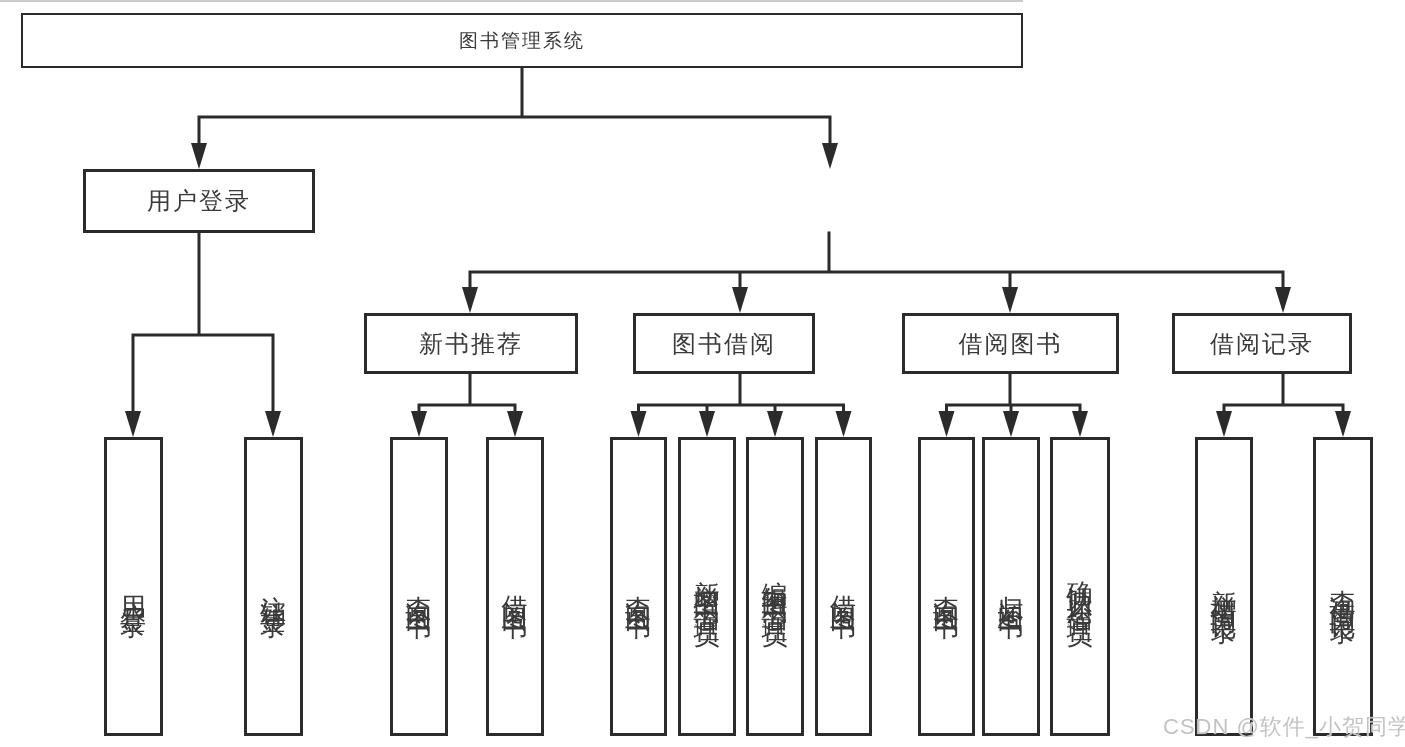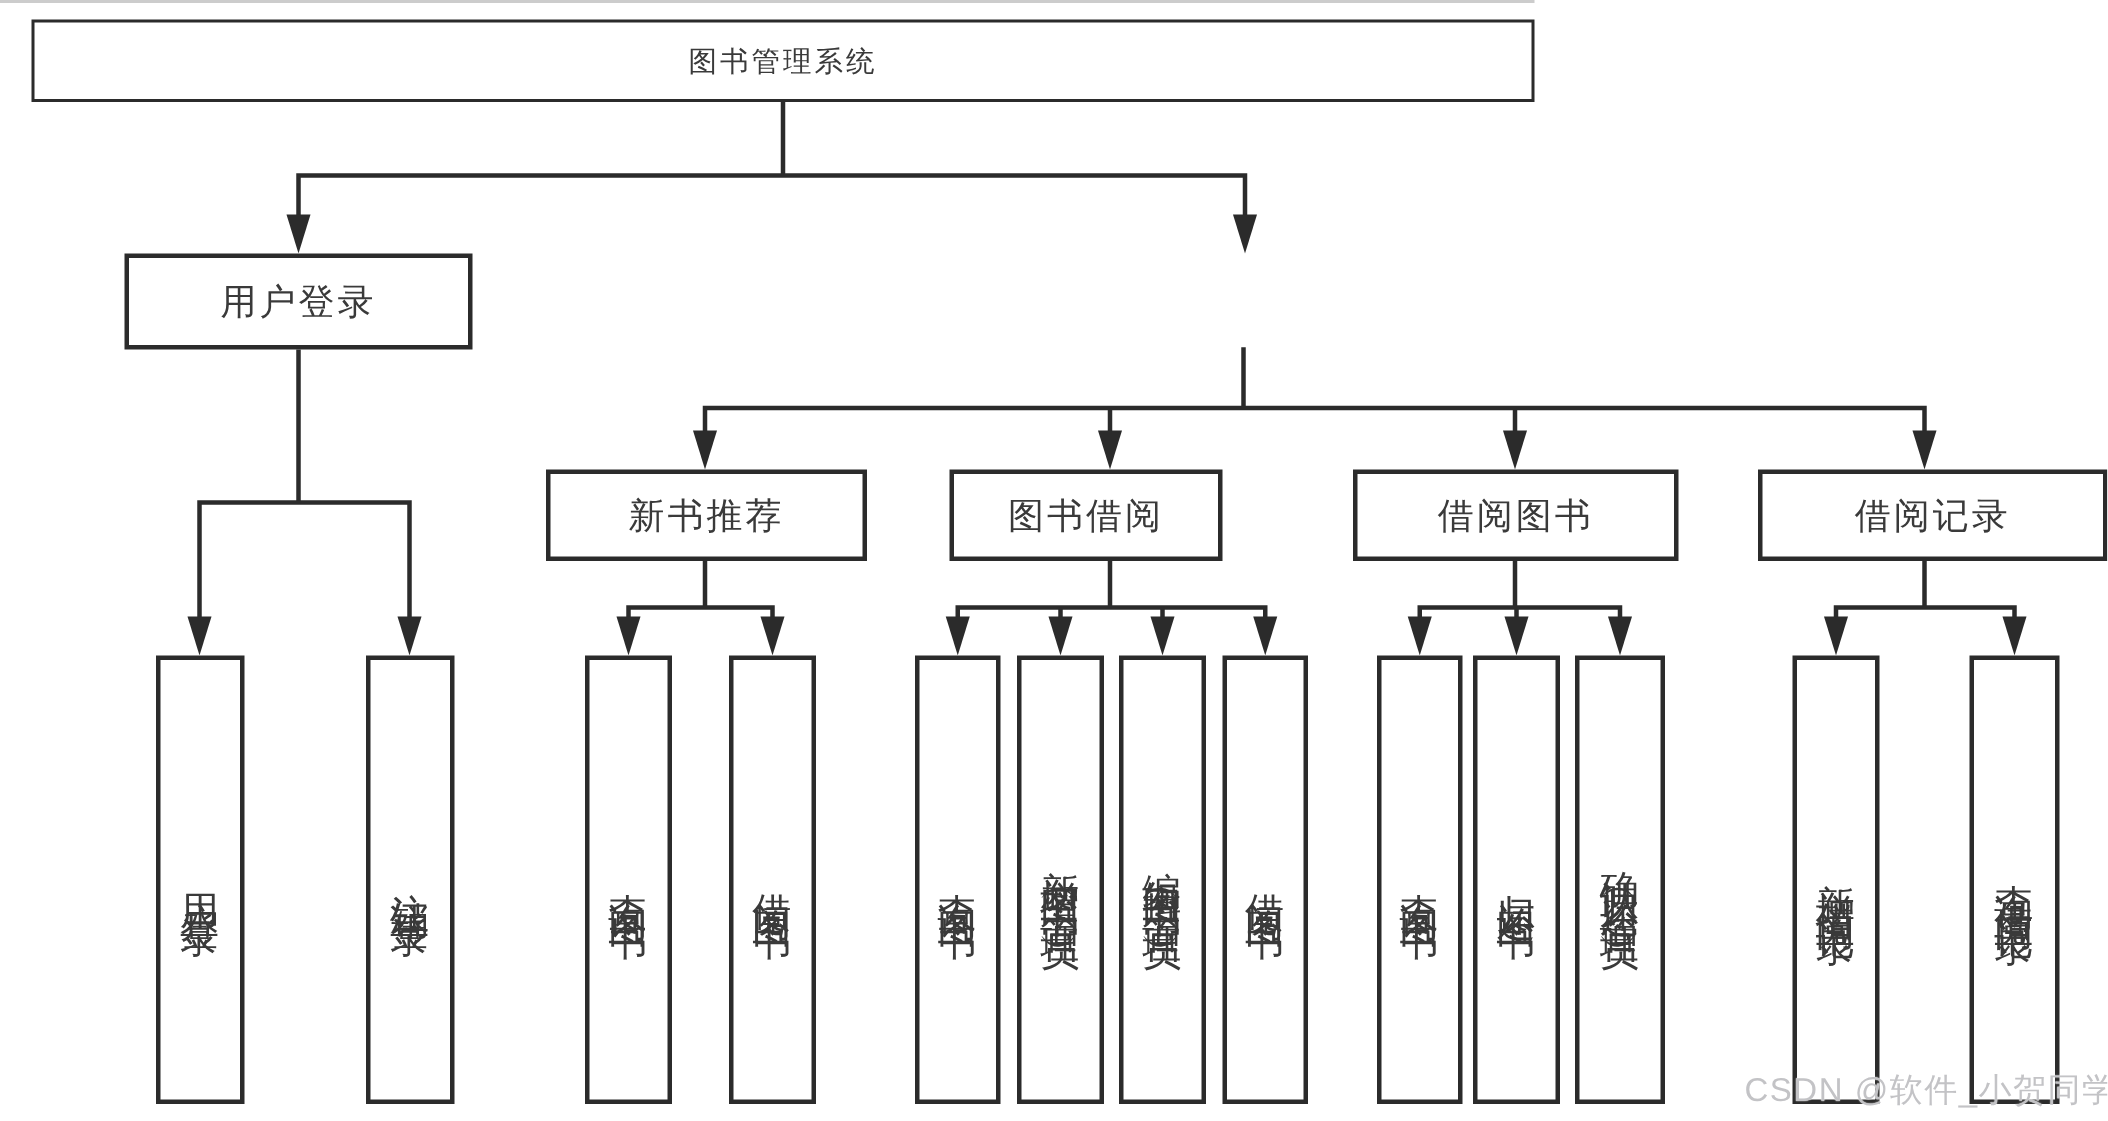--- a/index.html
+++ b/index.html
@@ -86,21 +86,21 @@
 
   <div class="box" style="left:364px;top:313px;width:214px;height:61px">
     <span class="hlabel">新书推荐</span>
   </div>
   <div class="box" style="left:633px;top:313px;width:182px;height:61px">
     <span class="hlabel">图书借阅</span>
   </div>
   <div class="box" style="left:902px;top:313px;width:217px;height:61px">
     <span class="hlabel">借阅图书</span>
   </div>
-  <div class="box" style="left:1172px;top:313px;width:233px;height:61px">
+  <div class="box" style="left:1172px;top:313px;width:180px;height:61px">
     <span class="hlabel">借阅记录</span>
   </div>
 
   <div class="box" style="left:104px;top:437px;width:59px;height:299px">
     <span class="vlabel">用户登录</span>
   </div>
   <div class="box" style="left:244px;top:437px;width:59px;height:299px">
     <span class="vlabel">注销登录</span>
   </div>
 

